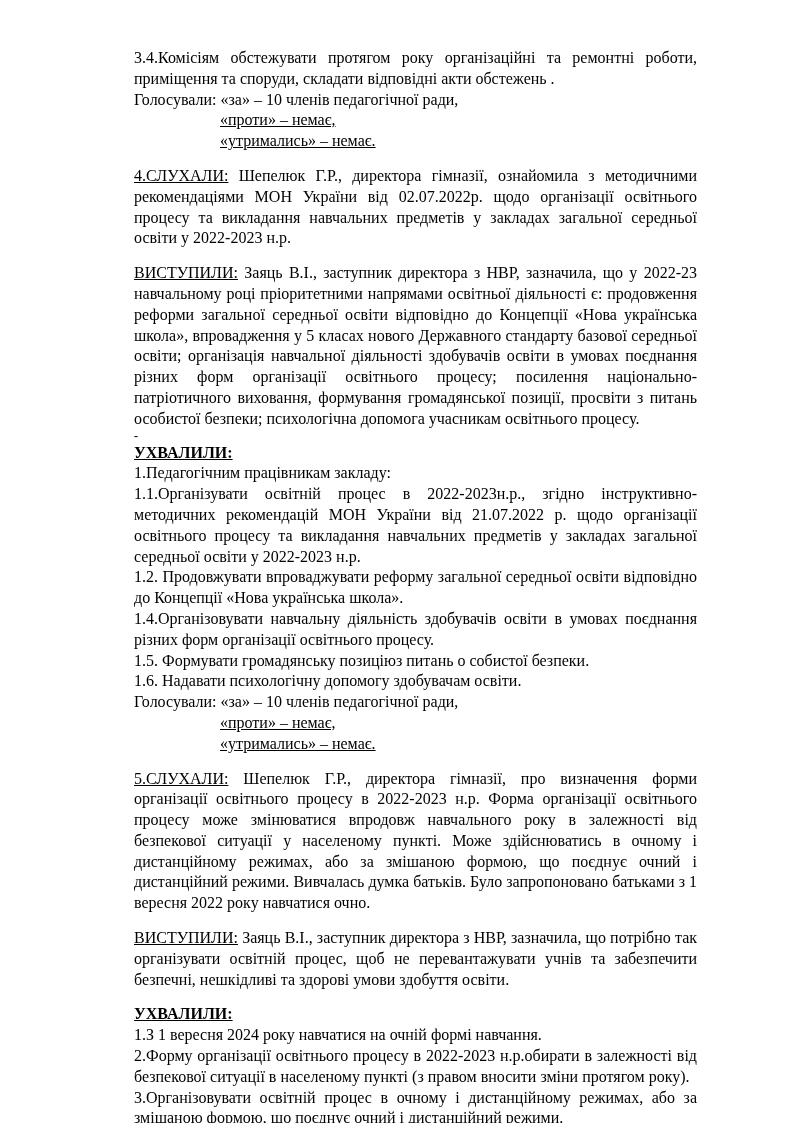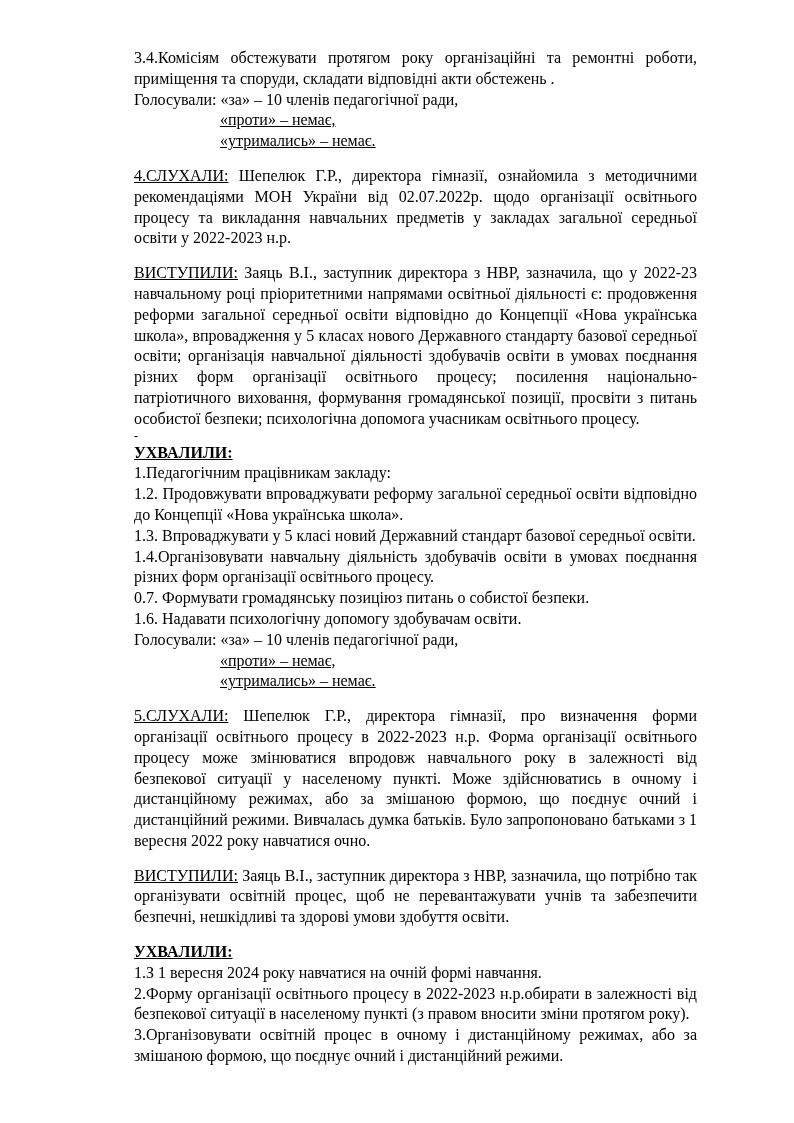--- a/index.html
+++ b/index.html
@@ -56,24 +56,24 @@
 
   <p class="j"><span class="lead">4.СЛУХАЛИ:</span><span> Шепелюк Г.Р., директора гімназії, ознайомила з  методичними рекомендаціями МОН України від 02.07.2022р.  щодо організації освітнього процесу та викладання навчальних предметів у закладах загальної середньої освіти у 2022-2023 н.р.</span></p>
 
   <p class="spacer"></p>
 
   <p class="j"><span class="lead">ВИСТУПИЛИ:</span><span> Заяць В.І., заступник директора з НВР, зазначила, що у 2022-23 навчальному році пріоритетними напрямами освітньої діяльності є: продовження реформи загальної середньої освіти відповідно до Концепції «Нова українська школа», впровадження у 5 класах нового Державного стандарту базової середньої освіти; організація навчальної діяльності здобувачів освіти в умовах поєднання різних форм організації освітнього процесу; посилення національно-патріотичного виховання, формування громадянської позиції, просвіти з питань особистої безпеки; психологічна допомога учасникам освітнього процесу.</span></p>
 
   <p class="dash-line">-</p>
   <p class="heading">УХВАЛИЛИ:</p>
   <p class="j">1.Педагогічним працівникам закладу:</p>
+  <p class="j">1.1.Організувати освітній процес в 2022-2023н.р., згідно інструктивно-методичних рекомендацій МОН України від 21.07.2022 р. щодо організації освітнього процесу та викладання навчальних предметів у закладах загальної середньої освіти у 2022-2023 н.р.</p>
   <p class="j">1.2. Продовжувати впроваджувати реформу загальної середньої освіти відповідно до Концепції «Нова українська школа».</p>
-  <p class="j">1.3. Впроваджувати у 5 класі новий Державний стандарт базової середньої освіти.</p>
   <p class="j">1.4.Організовувати навчальну діяльність здобувачів освіти в умовах поєднання різних форм організації освітнього процесу.</p>
-  <p class="j">0.7. Формувати громадянську позиціюз питань о собистої безпеки.</p>
+  <p class="j">1.5. Формувати громадянську позиціюз питань о собистої безпеки.</p>
   <p class="j">1.6. Надавати психологічну допомогу здобувачам освіти.</p>
   <p>Голосували: «за» – 10 членів педагогічної ради,</p>
   <p class="ind">«проти» – немає,</p>
   <p class="ind">«утримались» – немає.</p>
 
   <p class="spacer"></p>
 
   <p class="j"><span class="lead">5.СЛУХАЛИ:</span><span> Шепелюк Г.Р., директора гімназії, про визначення форми організації освітнього процесу в 2022-2023 н.р. Форма організації освітнього процесу може змінюватися впродовж навчального року в залежності від безпекової ситуації у населеному пункті. Може здійснюватись в очному і дистанційному режимах, або за змішаною формою, що поєднує очний і дистанційний режими. Вивчалась думка батьків. Було запропоновано батьками з 1 вересня 2022 року навчатися очно.</span></p>
 
   <p class="spacer"></p>

